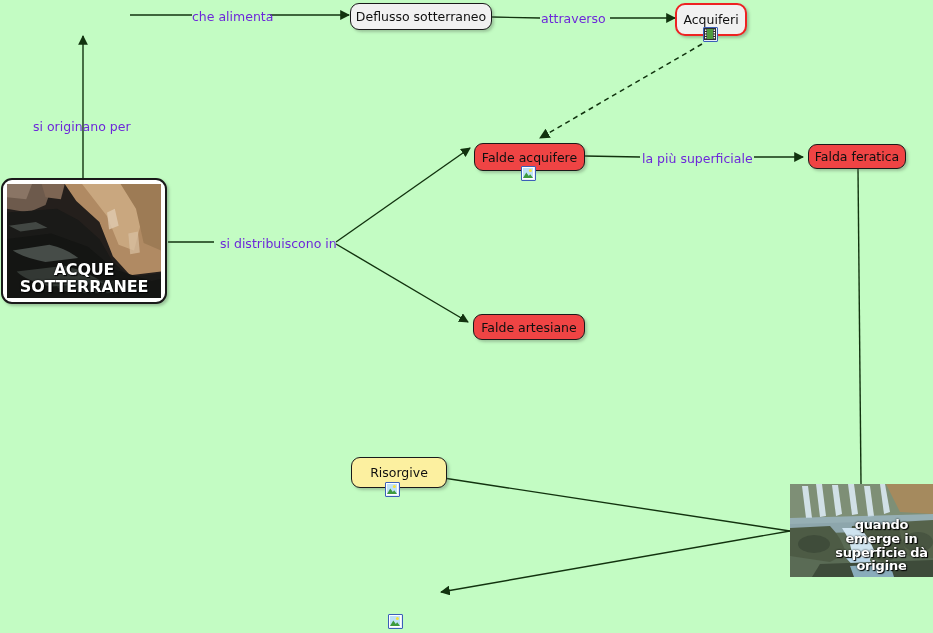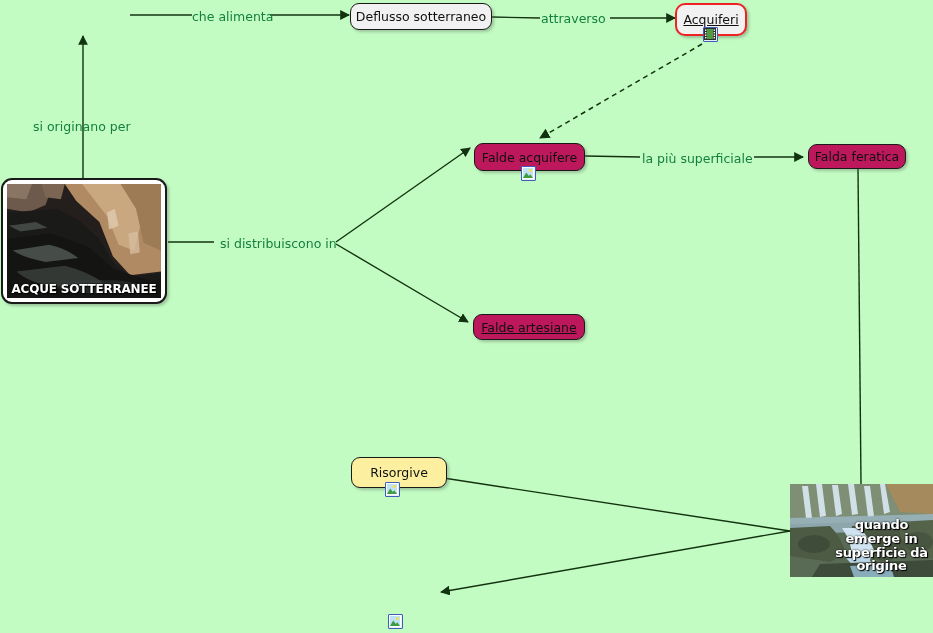--- a/index.html
+++ b/index.html
@@ -33,21 +33,21 @@
     justify-content: center;
     border-radius: 9px;
     border: 1.6px solid #1a1a1a;
     font-size: 12.5px;
     color: #101010;
     white-space: nowrap;
     box-shadow: 2px 2px 3px rgba(90,110,90,0.38);
     padding: 0 10px;
   }
   .node.plain   { background: #f1f1f1; }
-  .node.blue    { background: #be185d; }
+  .node.blue    { background: #ef4444; }
   .node.yellow  { background: #fcf0a0; }
   .node.redring {
     background: #f1f1f1;
     border: 2.5px solid #ee2222;
     border-radius: 10px;
     box-shadow: 2px 2px 3px rgba(90,110,90,0.40);
   }
 
   
   .badge {
@@ -82,32 +82,32 @@
     overflow: hidden;
   }
   .photo-caption {
     position: absolute;
     left: 0;
     right: 0;
     bottom: 2px;
     text-align: center;
     color: #ffffff;
     font-weight: bold;
-    font-size: 12px;
+    font-size: 16px;
     letter-spacing: -0.2px;
     text-shadow: 0 0 2px #000, 1px 1px 1px #000;
     line-height: 1.05;
   }
   .photo-caption.two-line { font-size: 13px; }
 
   
   .elabel {
     position: absolute;
     font-size: 12.5px;
-    color: #15803d;
+    color: #6d28d9;
     white-space: nowrap;
     background: transparent;
   }
 </style>
 </head>
 <body>
 
 <div id="canvas">
 
   <svg class="edges" viewBox="0 0 933 633" xmlns="http://www.w3.org/2000/svg">
@@ -152,21 +152,21 @@
 
     
     <line x1="790" y1="531" x2="441" y2="592" stroke="#12330f" stroke-width="1.4" marker-end="url(#arrow)"></line>
   </svg>
 
 
   <div class="node plain" style="left:350px; top:3px; width:142px; height:27px;">
     <span>Deflusso sotterraneo</span>
   </div>
 
-  <div class="node redring" style="left:675px; top:3px; width:72px; height:33px;text-decoration:underline;">
+  <div class="node redring" style="left:675px; top:3px; width:72px; height:33px;">
     <span>Acquiferi</span>
   </div>
   <span class="badge" style="left:703px; top:27px;">
     <svg width="12" height="12" viewBox="0 0 12 12">
       <rect x="0" y="0" width="12" height="12" fill="#2f2f2f"></rect>
       <rect x="3" y="1" width="6" height="10" fill="#4f9b3f"></rect>
       <rect x="1" y="1.5" width="1.4" height="1.4" fill="#fff"></rect>
       <rect x="1" y="4" width="1.4" height="1.4" fill="#fff"></rect>
       <rect x="1" y="6.5" width="1.4" height="1.4" fill="#fff"></rect>
       <rect x="1" y="9" width="1.4" height="1.4" fill="#fff"></rect>
@@ -186,21 +186,21 @@
       <rect x="1" y="1" width="10" height="10" fill="#bfe2f7"></rect>
       <circle cx="8.4" cy="3.4" r="1.5" fill="#f7e23a"></circle>
       <path d="M1 11 L4.3 5.6 L6.8 9 L8.2 7.2 L11 11 Z" fill="#3e9b3e"></path>
     </svg>
   </span>
 
   <div class="node blue" style="left:808px; top:144px; width:98px; height:25px;justify-content:center;">
     <span>Falda feratica</span>
   </div>
 
-  <div class="node blue" style="left:473px; top:314px; width:112px; height:26px;text-decoration:underline;">
+  <div class="node blue" style="left:473px; top:314px; width:112px; height:26px;">
     <span>Falde artesiane</span>
   </div>
 
   <div class="node yellow" style="left:351px; top:457px; width:96px; height:31px;">
     <span>Risorgive</span>
   </div>
   <span class="badge" style="left:385px; top:482px;">
     <svg width="12" height="12" viewBox="0 0 12 12">
       <rect x="0" y="0" width="12" height="12" fill="#ffffff"></rect>
       <rect x="1" y="1" width="10" height="10" fill="#bfe2f7"></rect>

